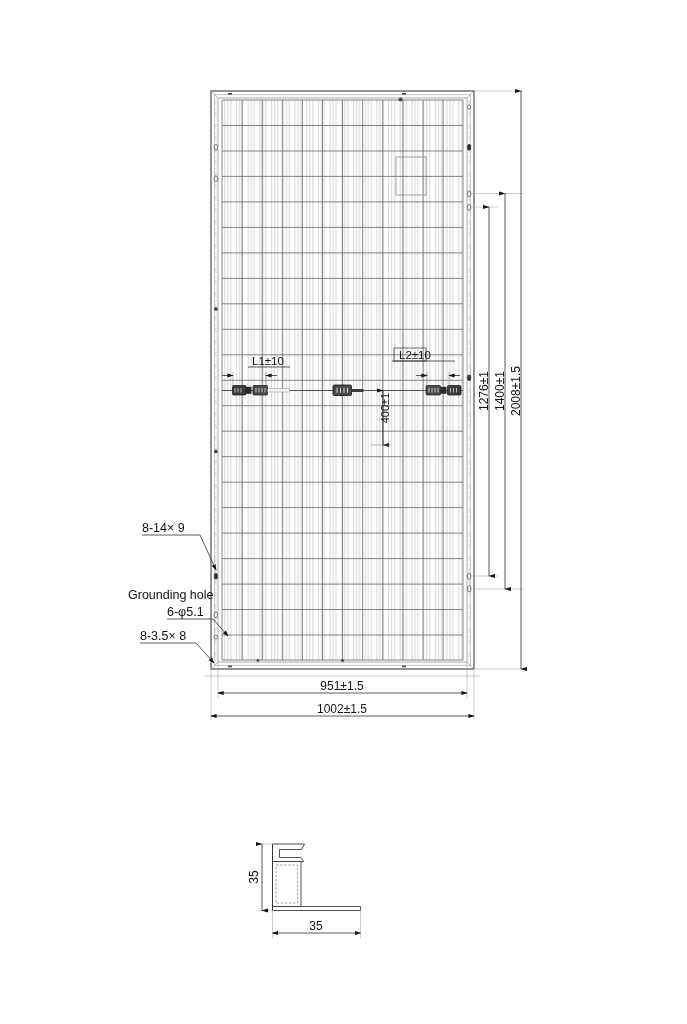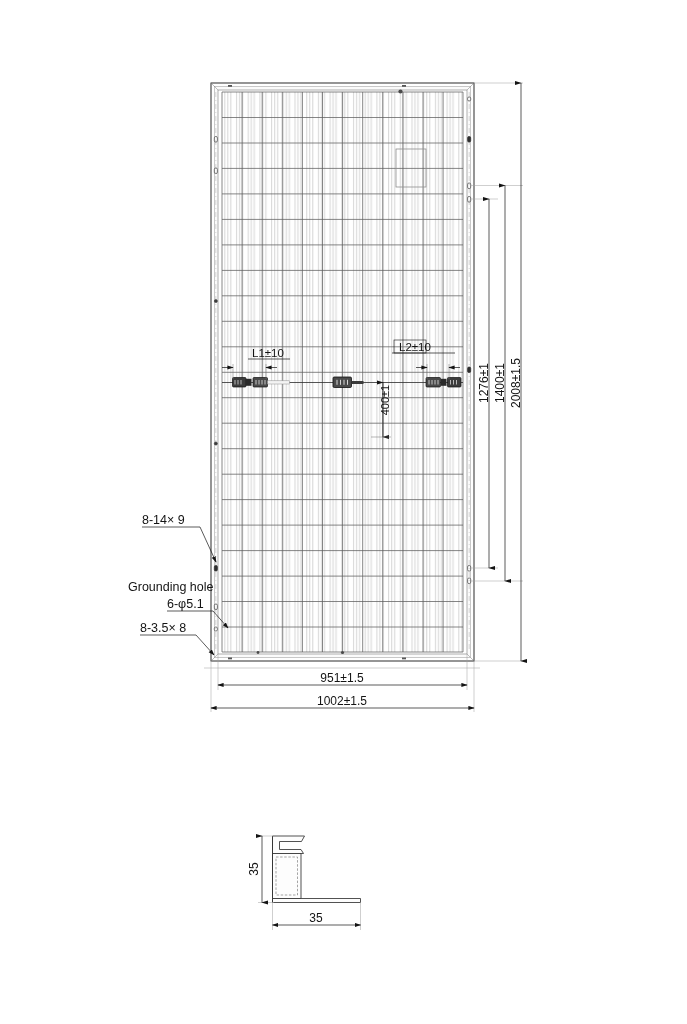--- a/index.html
+++ b/index.html
@@ -1,18 +1,18 @@
 <!DOCTYPE html>
 <html><head>
 <meta charset="utf-8">
 <style>
   html,body{margin:0;padding:0;background:#ffffff;}
   body{width:687px;height:1024px;position:relative;overflow:hidden;
        font-family:"Liberation Sans", sans-serif;color:#1a1a1a;}
-  .stage{position:absolute;left:0;top:0;width:687px;height:762px;}
+  .stage{position:absolute;left:0;top:8px;width:687px;height:762px;}
   svg{display:block;}
   text{font-family:"Liberation Sans", sans-serif;fill:#141414;}
 </style>
 </head>
 <body>
 
 <div class="stage">
 <svg width="687" height="1024" viewBox="0 0 687 1024">
 
   <defs>

